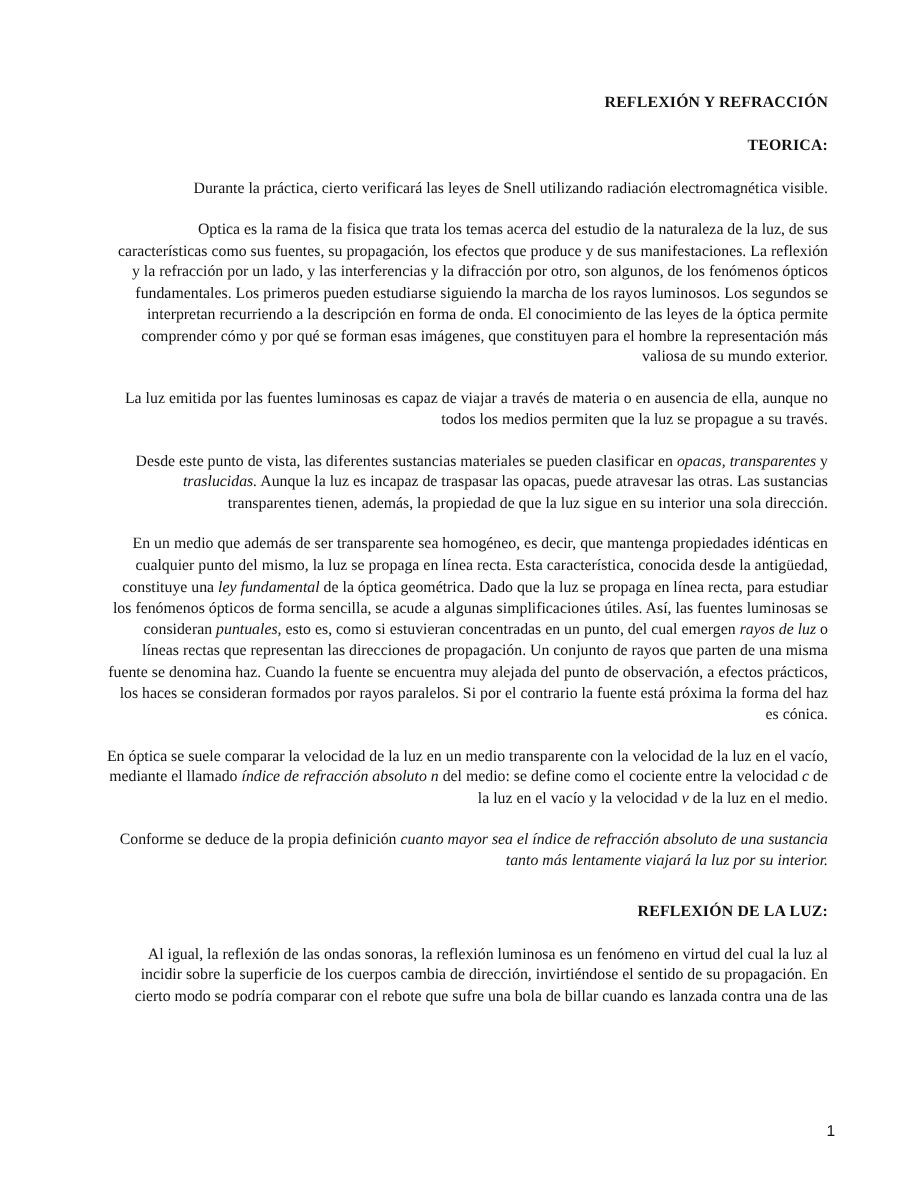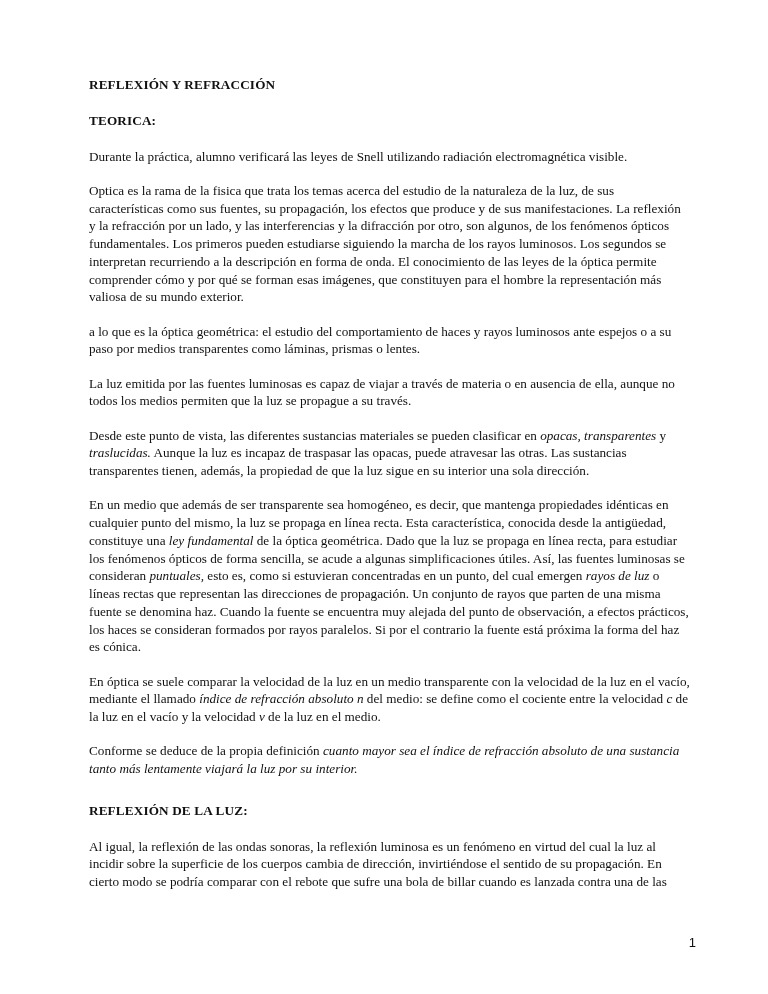--- a/index.html
+++ b/index.html
@@ -20,21 +20,21 @@
   .content {
     position: absolute;
     left: 89px;
     top: 76px;
     width: 601px;
   }
   .blk {
     margin: 0 0 16.5px 0;
     font-size: 13.2px;
     line-height: 1.345;
-    text-align: left;
+    text-align: right;
     color: #111111;
   }
   .blk:last-child { margin-bottom: 16px; }
 
   
   .heading-bold {
     font-weight: bold;
     font-size: 13.2px;
     margin: 0 0 18px 0;
     line-height: 1.345;
@@ -65,26 +65,25 @@
 <body>
 
 <div class="page">
 
   <div class="content">
 
     <h1 class="blk heading-bold">REFLEXIÓN Y REFRACCIÓN</h1>
 
     <h2 class="blk heading-bold">TEORICA:</h2>
 
-    <p class="blk">Durante la práctica, alumno verificará las leyes de Snell utilizando radiación electromagnética visible.</p>
+    <p class="blk">Durante la práctica, cierto verificará las leyes de Snell utilizando radiación electromagnética visible.</p>
 
 
     <p class="blk">Optica es la rama de la fisica que trata los temas acerca del estudio de la naturaleza de la luz, de sus características como sus fuentes, su propagación, los efectos que produce y de sus manifestaciones. La reflexión y la refracción por un lado, y las interferencias y la difracción por otro, son algunos, de los fenómenos ópticos fundamentales. Los primeros pueden estudiarse siguiendo la marcha de los rayos luminosos. Los segundos se interpretan recurriendo a la descripción en forma de onda. El conocimiento de las leyes de la óptica permite comprender cómo y por qué se forman esas imágenes, que constituyen para el hombre la representación más valiosa de su mundo exterior.</p>
 
-    <p class="blk">a lo que es la óptica geométrica: el estudio del comportamiento de haces y rayos luminosos ante espejos o a su paso por medios transparentes como láminas, prismas o lentes.</p>
 
 
     <p class="blk">La luz emitida por las fuentes luminosas es capaz de viajar a través de materia o en ausencia de ella, aunque no todos los medios permiten que la luz se propague a su través.</p>
 
     <p class="blk"><span>Desde este punto de vista, las diferentes sustancias materiales se pueden clasificar en </span><em class="it">opacas, transparentes</em><span> y </span><em class="it">traslucidas.</em><span> Aunque la luz es incapaz de traspasar las opacas, puede atravesar las otras. Las sustancias transparentes tienen, además, la propiedad de que la luz sigue en su interior una sola dirección.</span></p>
 
     <p class="blk"><span>En un medio que además de ser transparente sea homogéneo, es decir, que mantenga propiedades idénticas en cualquier punto del mismo, la luz se propaga en línea recta. Esta característica, conocida desde la antigüedad, constituye una </span><em class="it">ley fundamental</em><span> de la óptica geométrica. Dado que la luz se propaga en línea recta, para estudiar los fenómenos ópticos de forma sencilla, se acude a algunas simplificaciones útiles. Así, las fuentes luminosas se consideran </span><em class="it">puntuales,</em><span> esto es, como si estuvieran concentradas en un punto, del cual emergen </span><em class="it">rayos de luz</em><span> o líneas rectas que representan las direcciones de propagación. Un conjunto de rayos que parten de una misma fuente se denomina haz. Cuando la fuente se encuentra muy alejada del punto de observación, a efectos prácticos, los haces se consideran formados por rayos paralelos. Si por el contrario la fuente está próxima la forma del haz es cónica.</span></p>
 
     <p class="blk"><span>En óptica se suele comparar la velocidad de la luz en un medio transparente con la velocidad de la luz en el vacío, mediante el llamado </span><em class="it">índice de refracción absoluto n</em><span> del medio: se define como el cociente entre la velocidad </span><em class="it">c</em><span> de la luz en el vacío y la velocidad </span><em class="it">v</em><span> de la luz en el medio.</span></p>
 

